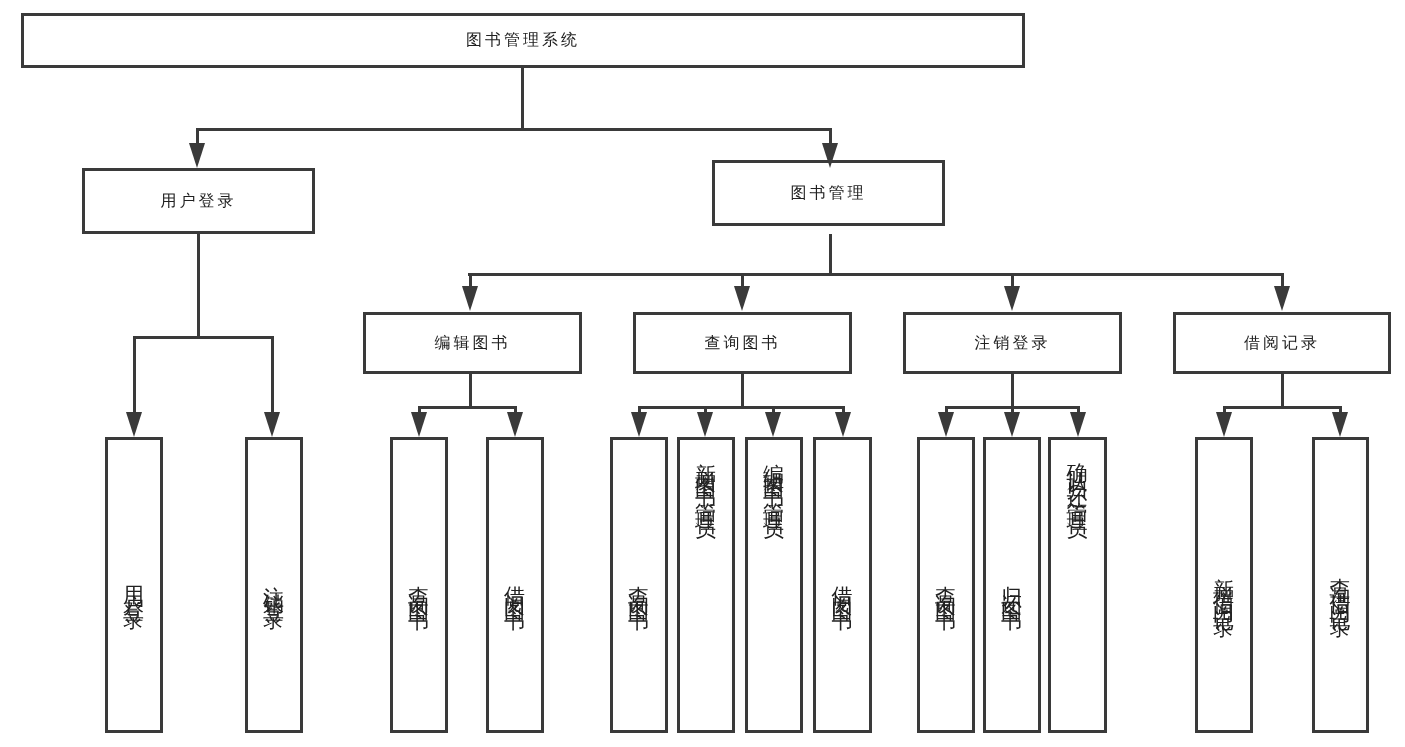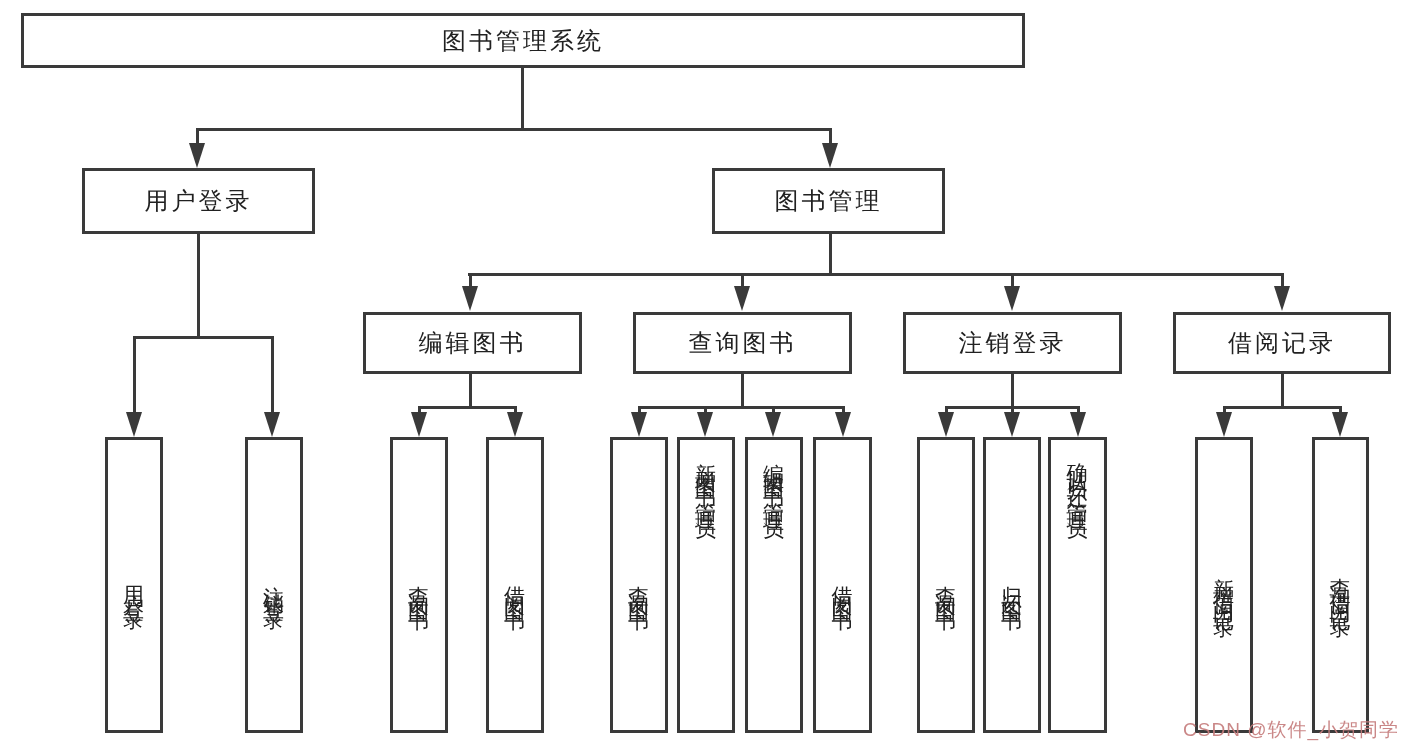--- a/index.html
+++ b/index.html
@@ -6,40 +6,40 @@
   .stage{
     position:relative;width:1405px;height:747px;background:#ffffff;
     font-family:"Liberation Sans","DejaVu Sans",sans-serif;color:#212121;
     overflow:hidden;
   }
   
   .box{
     position:absolute;box-sizing:border-box;background:#ffffff;
     border:3px solid #3a3a3a;display:flex;align-items:center;justify-content:center;
   }
-  .hlabel{font-size:24px;letter-spacing:3px;white-space:nowrap;}
+  .hlabel{font-size:16px;letter-spacing:3px;white-space:nowrap;}
   .leaf .vtext{
     writing-mode:vertical-rl;text-orientation:mixed;
     font-size:21px;letter-spacing:8px;line-height:1;white-space:nowrap;
   }
   .leaf.long{align-items:flex-start;}
   .leaf.long .vtext{padding-top:6px;}
   
   .vl,.hl{position:absolute;background:#3a3a3a;}
   .vl{width:3px;}
   .hl{height:3px;}
   .ah{
     position:absolute;width:0;height:0;
     border-left:8px solid transparent;border-right:8px solid transparent;
     border-top:25px solid #3a3a3a;
   }
   
   #n-root{left:21px;top:13px;width:1004px;height:55px;}
   #n-user-login{left:82px;top:168px;width:233px;height:66px;}
-  #n-book-mgmt{left:712px;top:168px;width:233px;height:66px;}
+  #n-book-mgmt{left:712px;top:160px;width:233px;height:66px;}
   #n-new-rec{left:363px;top:312px;width:219px;height:62px;}
   #n-borrow{left:633px;top:312px;width:219px;height:62px;}
   #n-current{left:903px;top:312px;width:219px;height:62px;}
   #n-record{left:1173px;top:312px;width:218px;height:62px;}
   .leaf{top:437px;height:296px;width:58px;}
   #l-user-login{left:105px;}
   #l-logout{left:245px;}
   #l-query-a{left:390px;}
   #l-borrow-a{left:486px;}
   #l-query-b{left:610px;}
@@ -178,15 +178,14 @@
   <div class="vl" style="left:1077px;top:406px;height:9px;"></div>
   <div class="ah" style="left:1070px;top:412px;"></div>
 
   <div class="vl" style="left:1281px;top:374px;height:32px;"></div>
   <div class="hl" style="left:1223px;top:406px;width:119px;"></div>
   <div class="vl" style="left:1223px;top:406px;height:9px;"></div>
   <div class="ah" style="left:1216px;top:412px;"></div>
   <div class="vl" style="left:1339px;top:406px;height:9px;"></div>
   <div class="ah" style="left:1332px;top:412px;"></div>
 
-  <div class="watermark">CSDN @软件_小贺同学</div>
 
 </div>
 
 </body></html>

